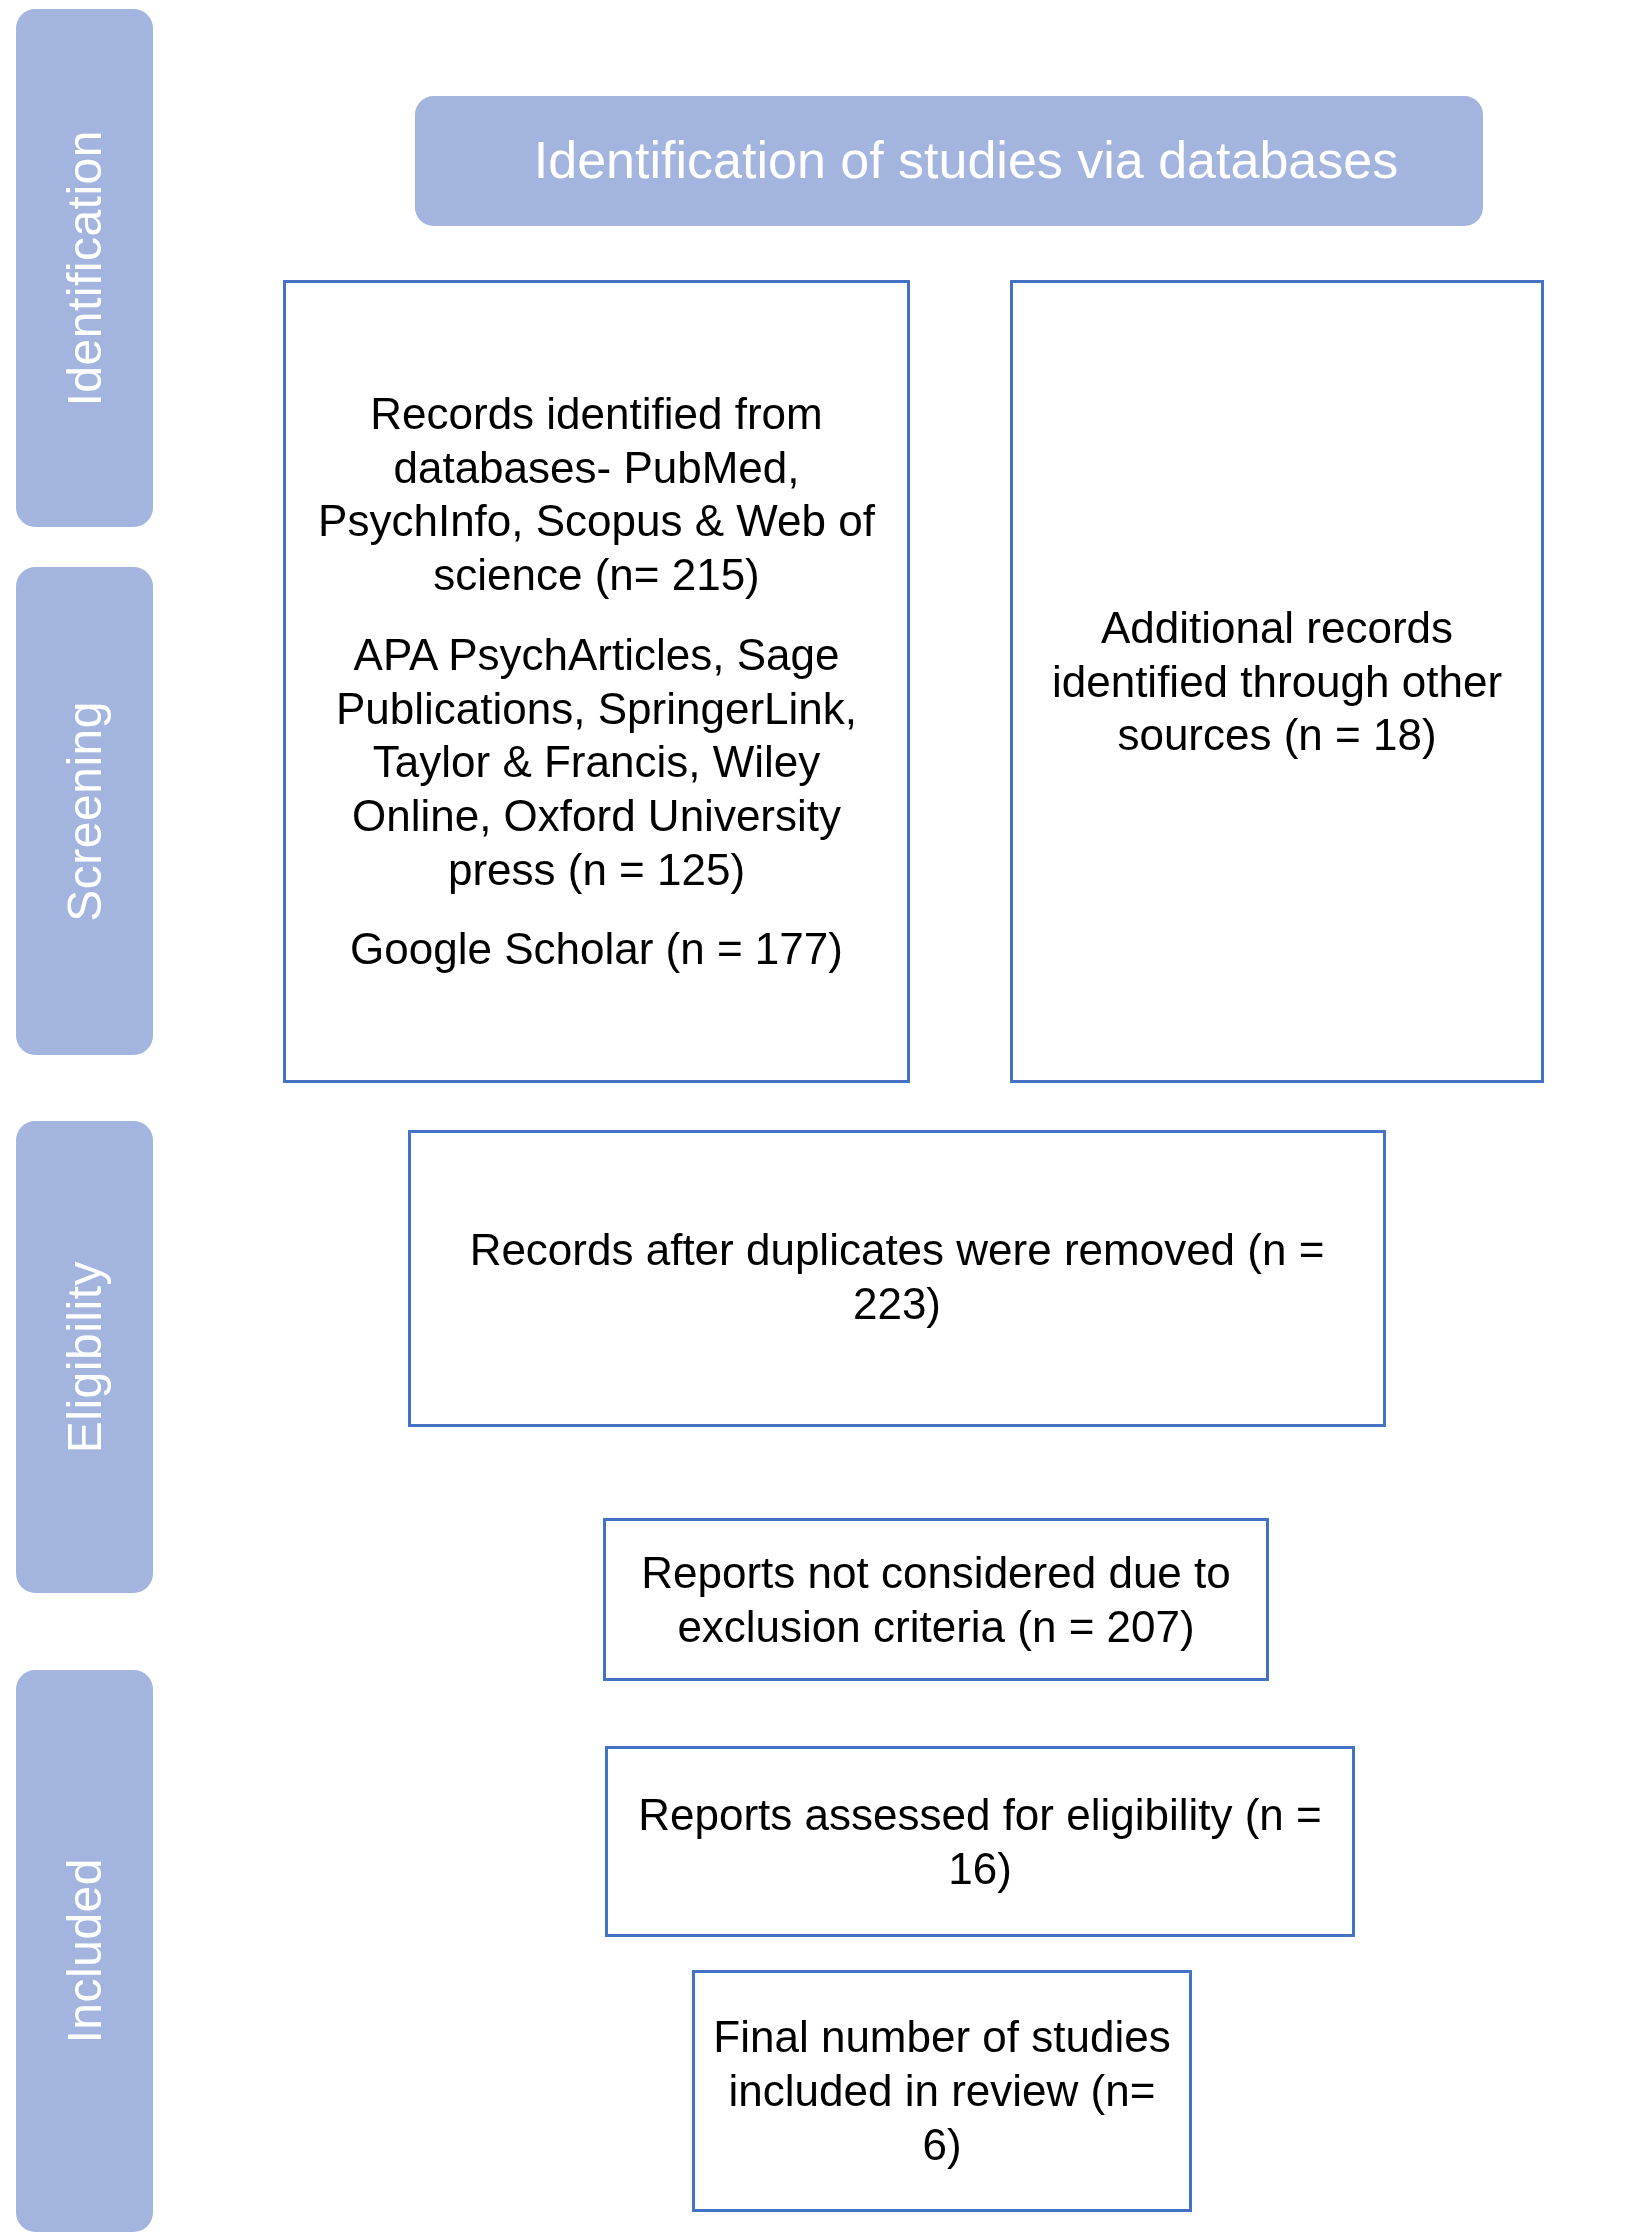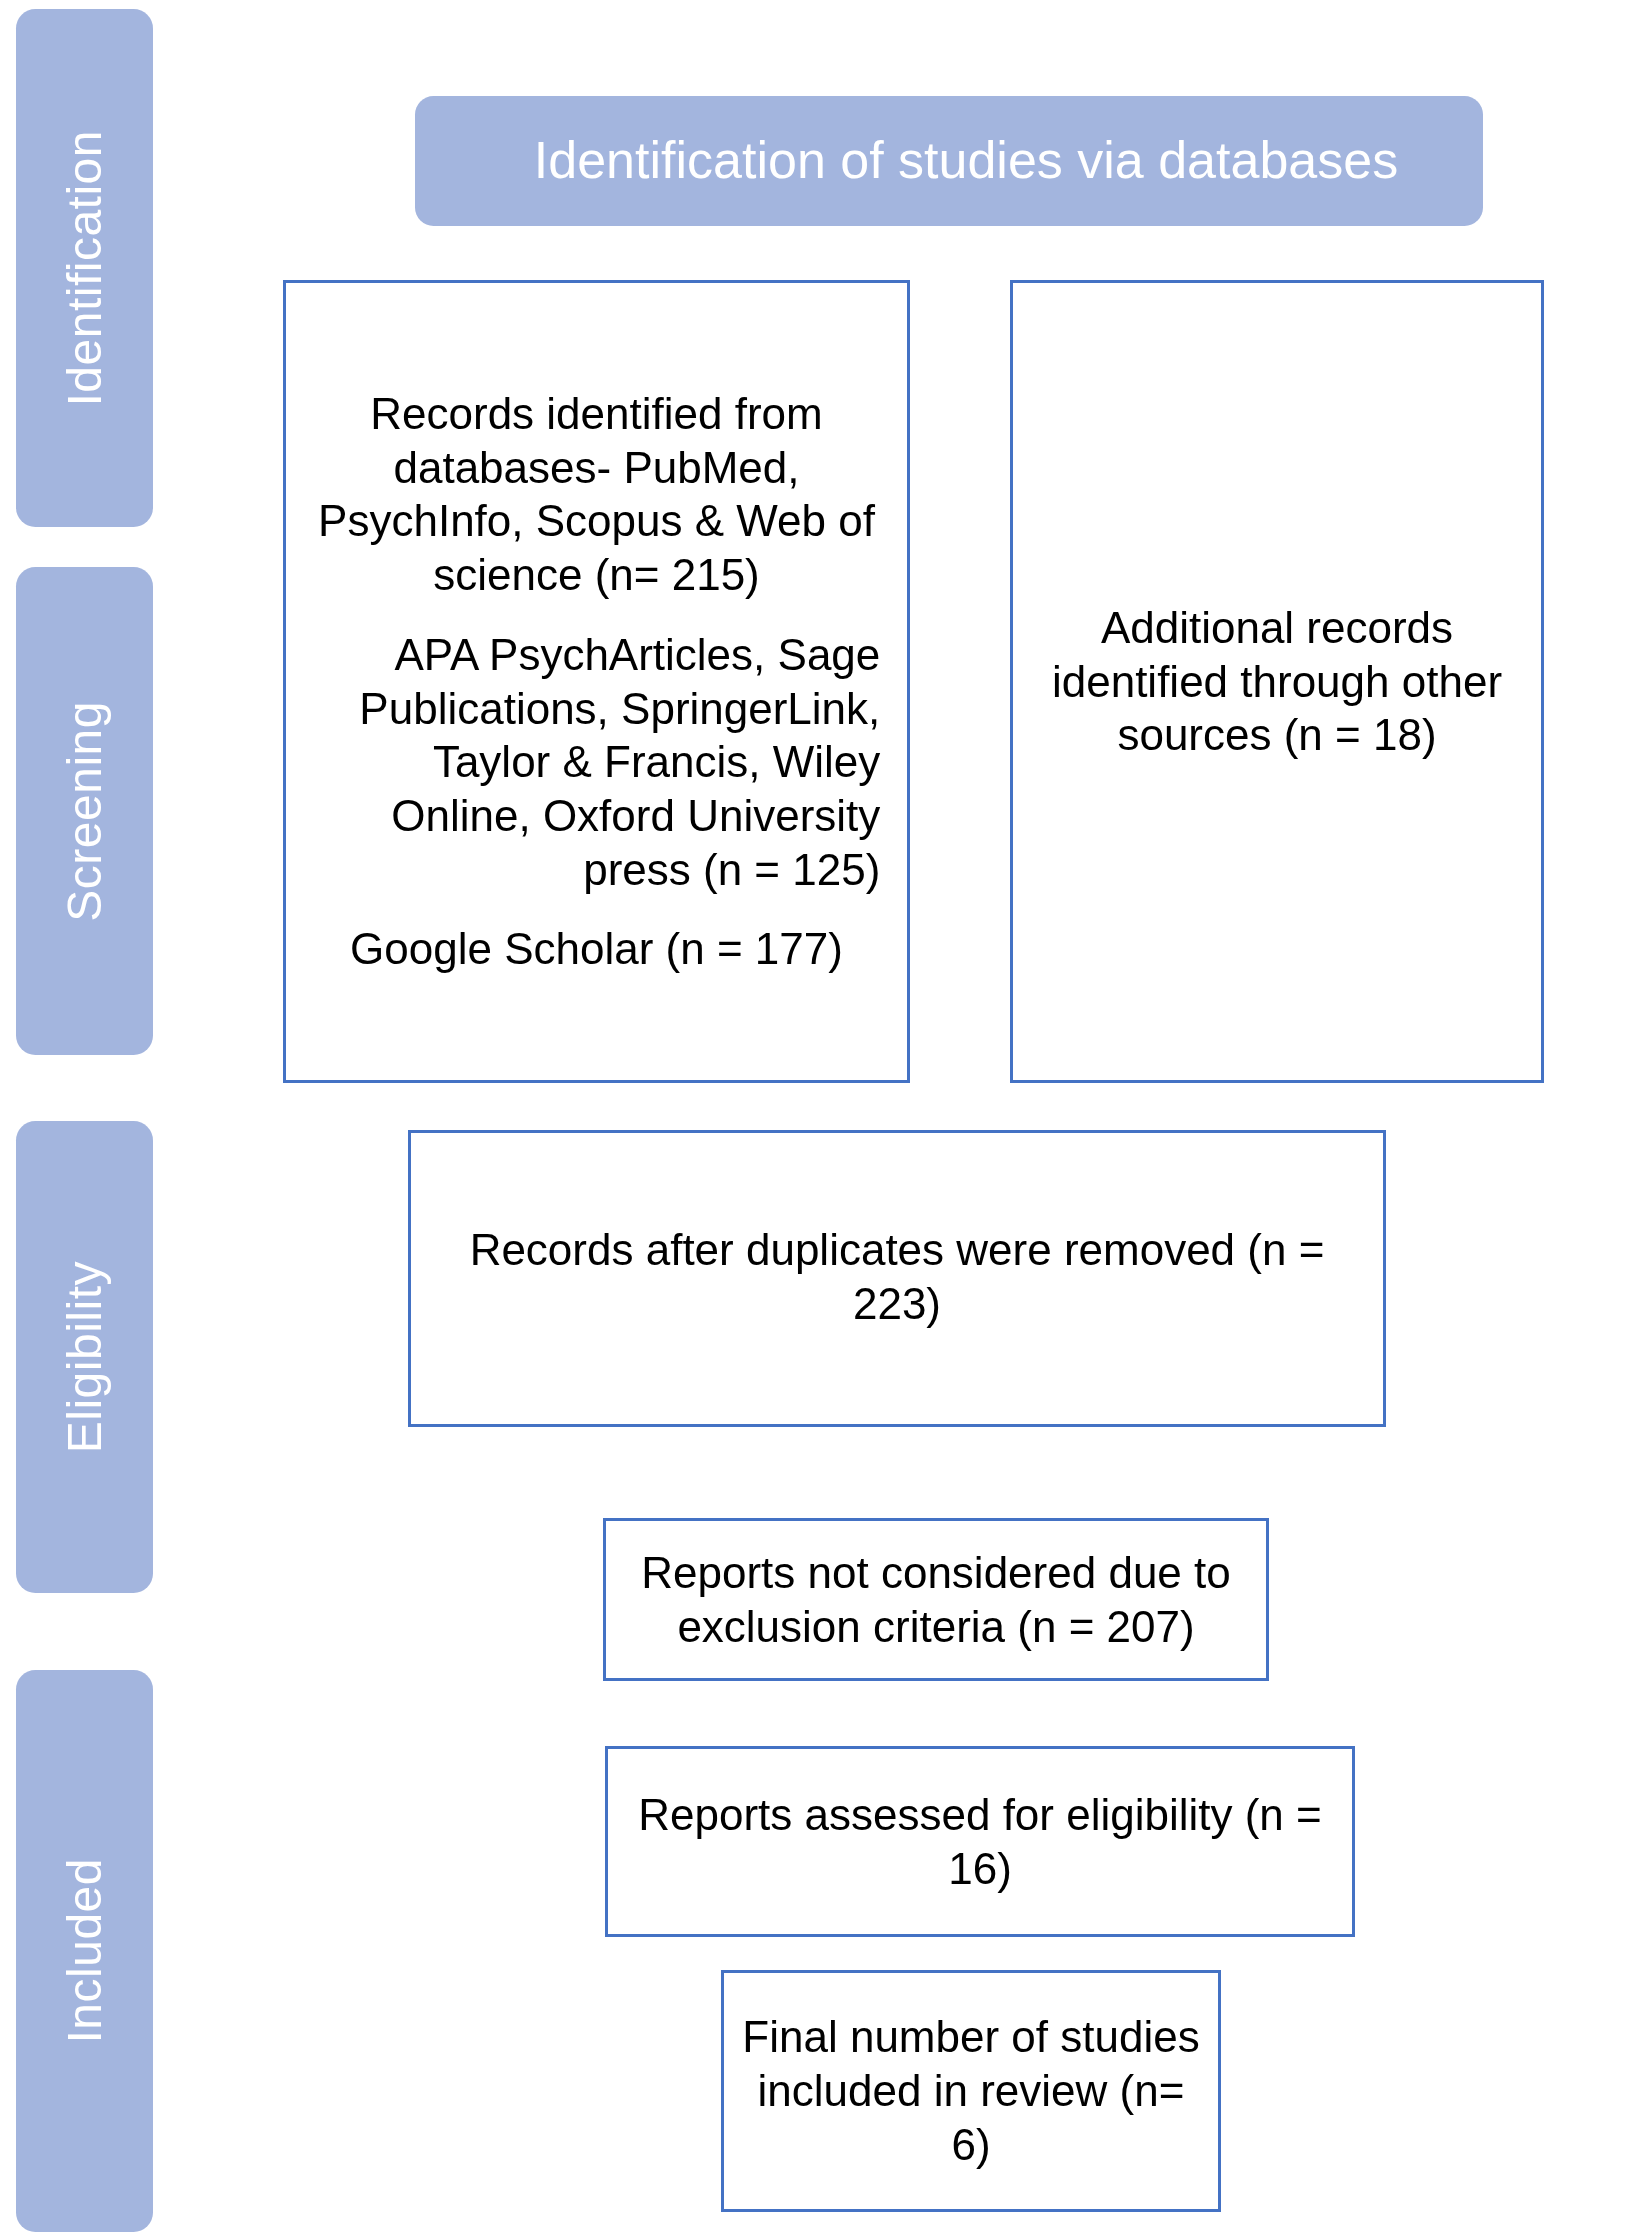--- a/index.html
+++ b/index.html
@@ -81,29 +81,29 @@
   }
   .flow-box p {
     margin: 0;
     text-align: center;
     color: #000000;
     font-size: 44px;
     line-height: 1.22;
     font-weight: 400;
     font-family: "Liberation Sans", sans-serif;
   }
-  .flow-box p + p { margin-top: 26px; text-align: right; }
+  .flow-box p + p { margin-top: 26px; }
 
   #box-databases        { left: 283px;  top: 280px;  width: 627px; height: 803px; }
   #box-databases p      { padding: 0 11px; }
   #box-other-sources    { left: 1010px; top: 280px;  width: 534px; height: 803px; }
   #box-after-duplicates { left: 408px;  top: 1130px; width: 978px; height: 297px; justify-content: flex-start; padding-top: 90px; }
   #box-excluded         { left: 603px; top: 1518px; width: 666px; height: 163px; }
   #box-assessed         { left: 605px; top: 1746px; width: 750px; height: 191px; }
-  #box-included         { left: 692px; top: 1970px; width: 500px; height: 242px; margin-left: 29px; }
+  #box-included         { left: 692px; top: 1970px; width: 500px; height: 242px; }
 </style>
 </head>
 <body>
 
 <div id="stage">
 
   <div class="stage-tab" id="tab-identification">
     <span class="stage-tab-label">Identification</span>
   </div>
   <div class="stage-tab" id="tab-screening">

